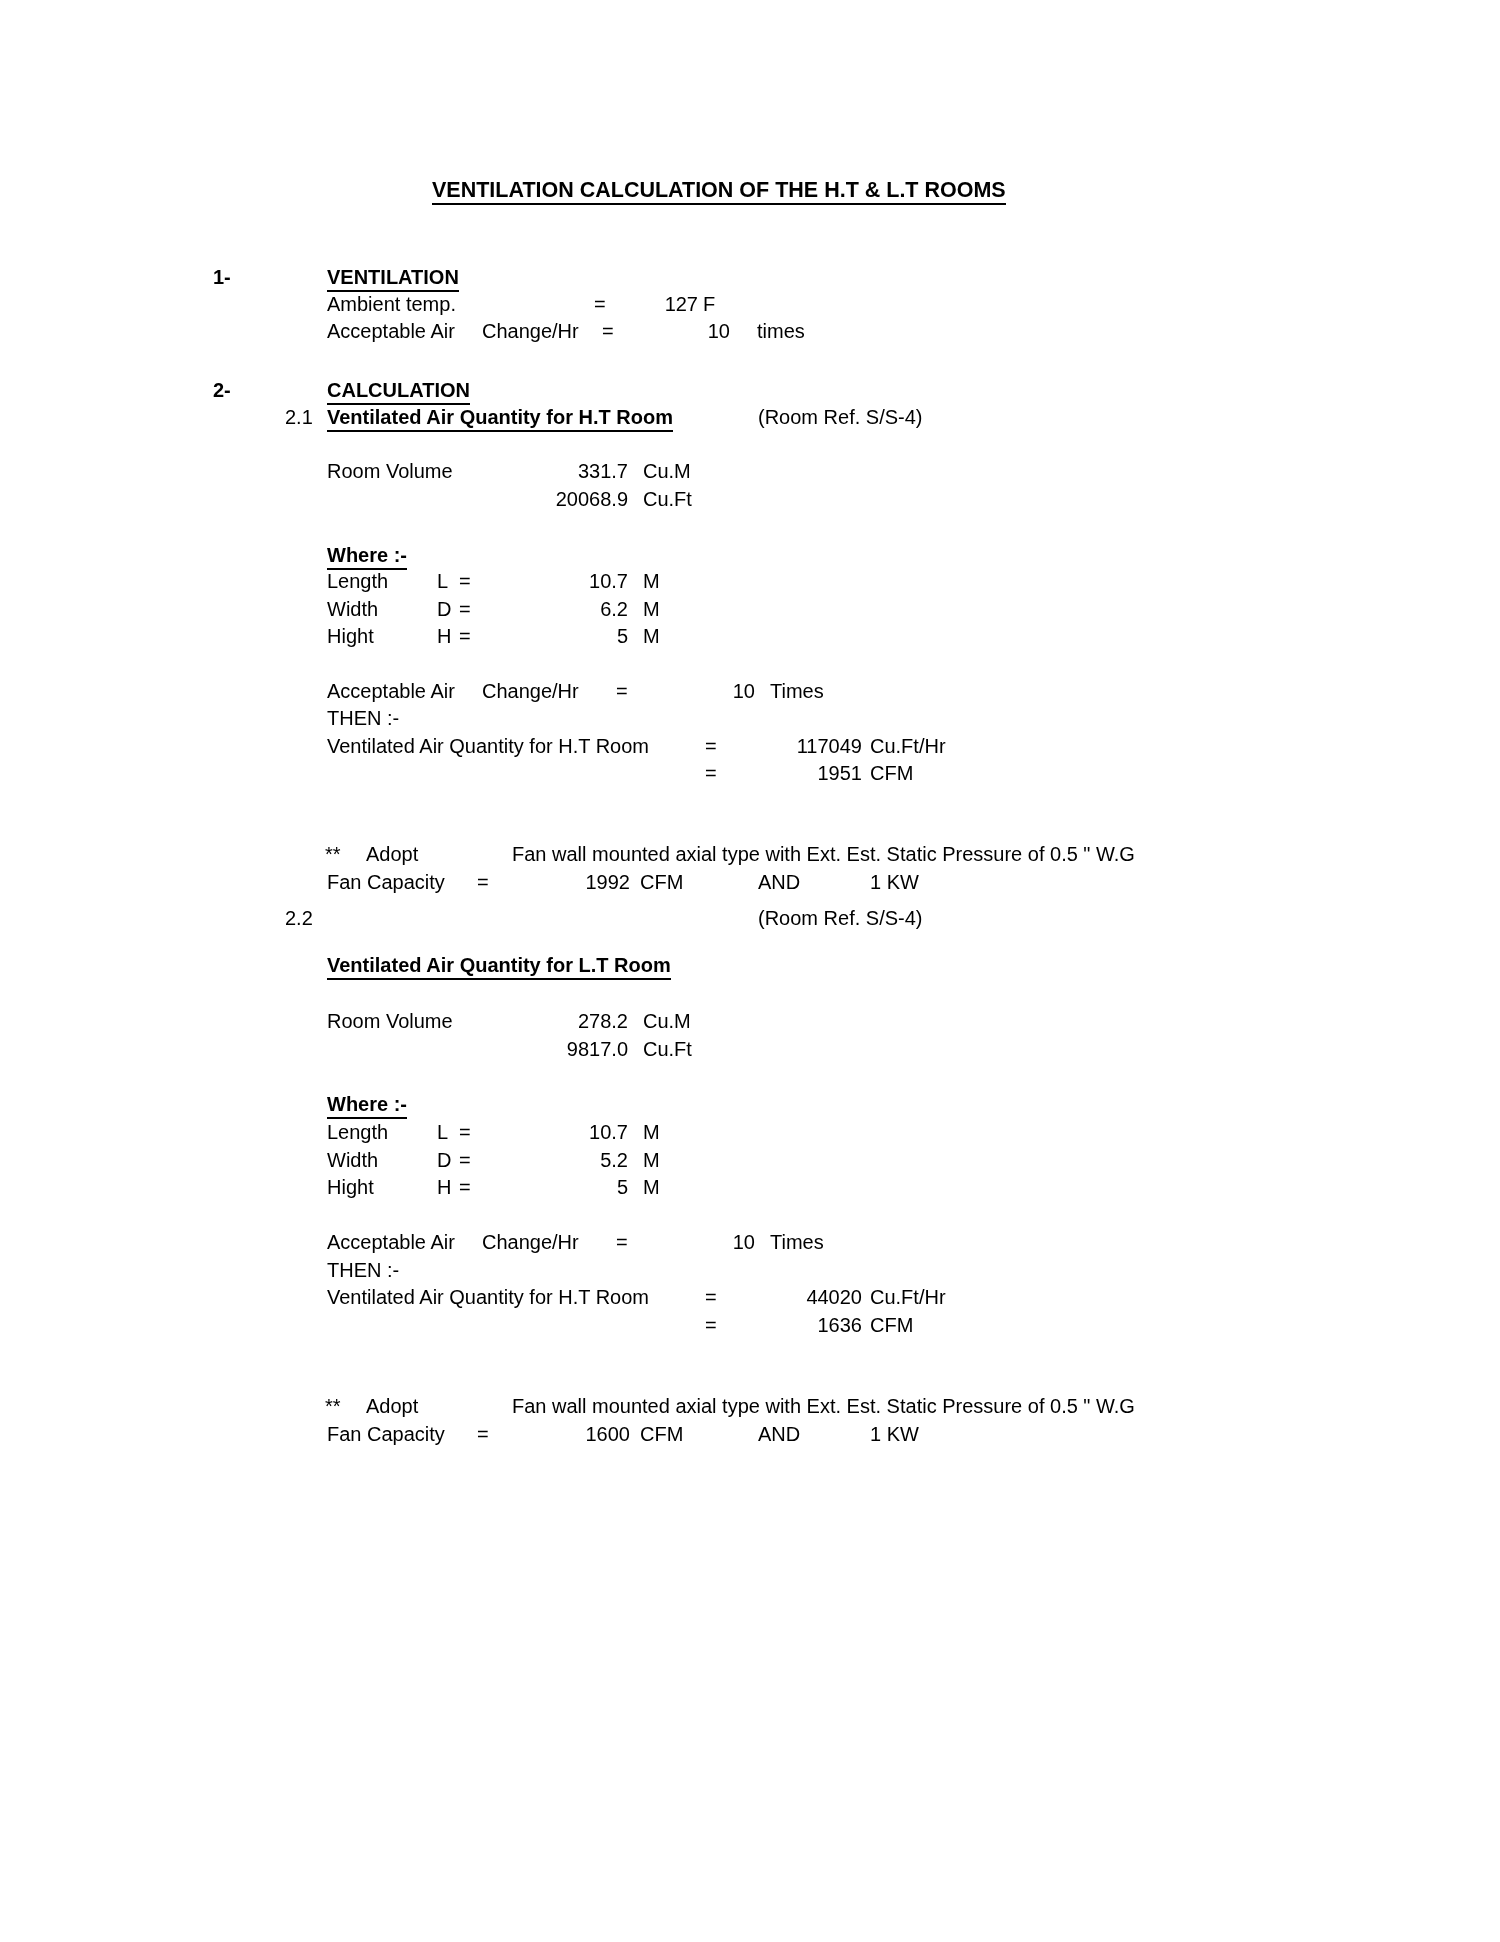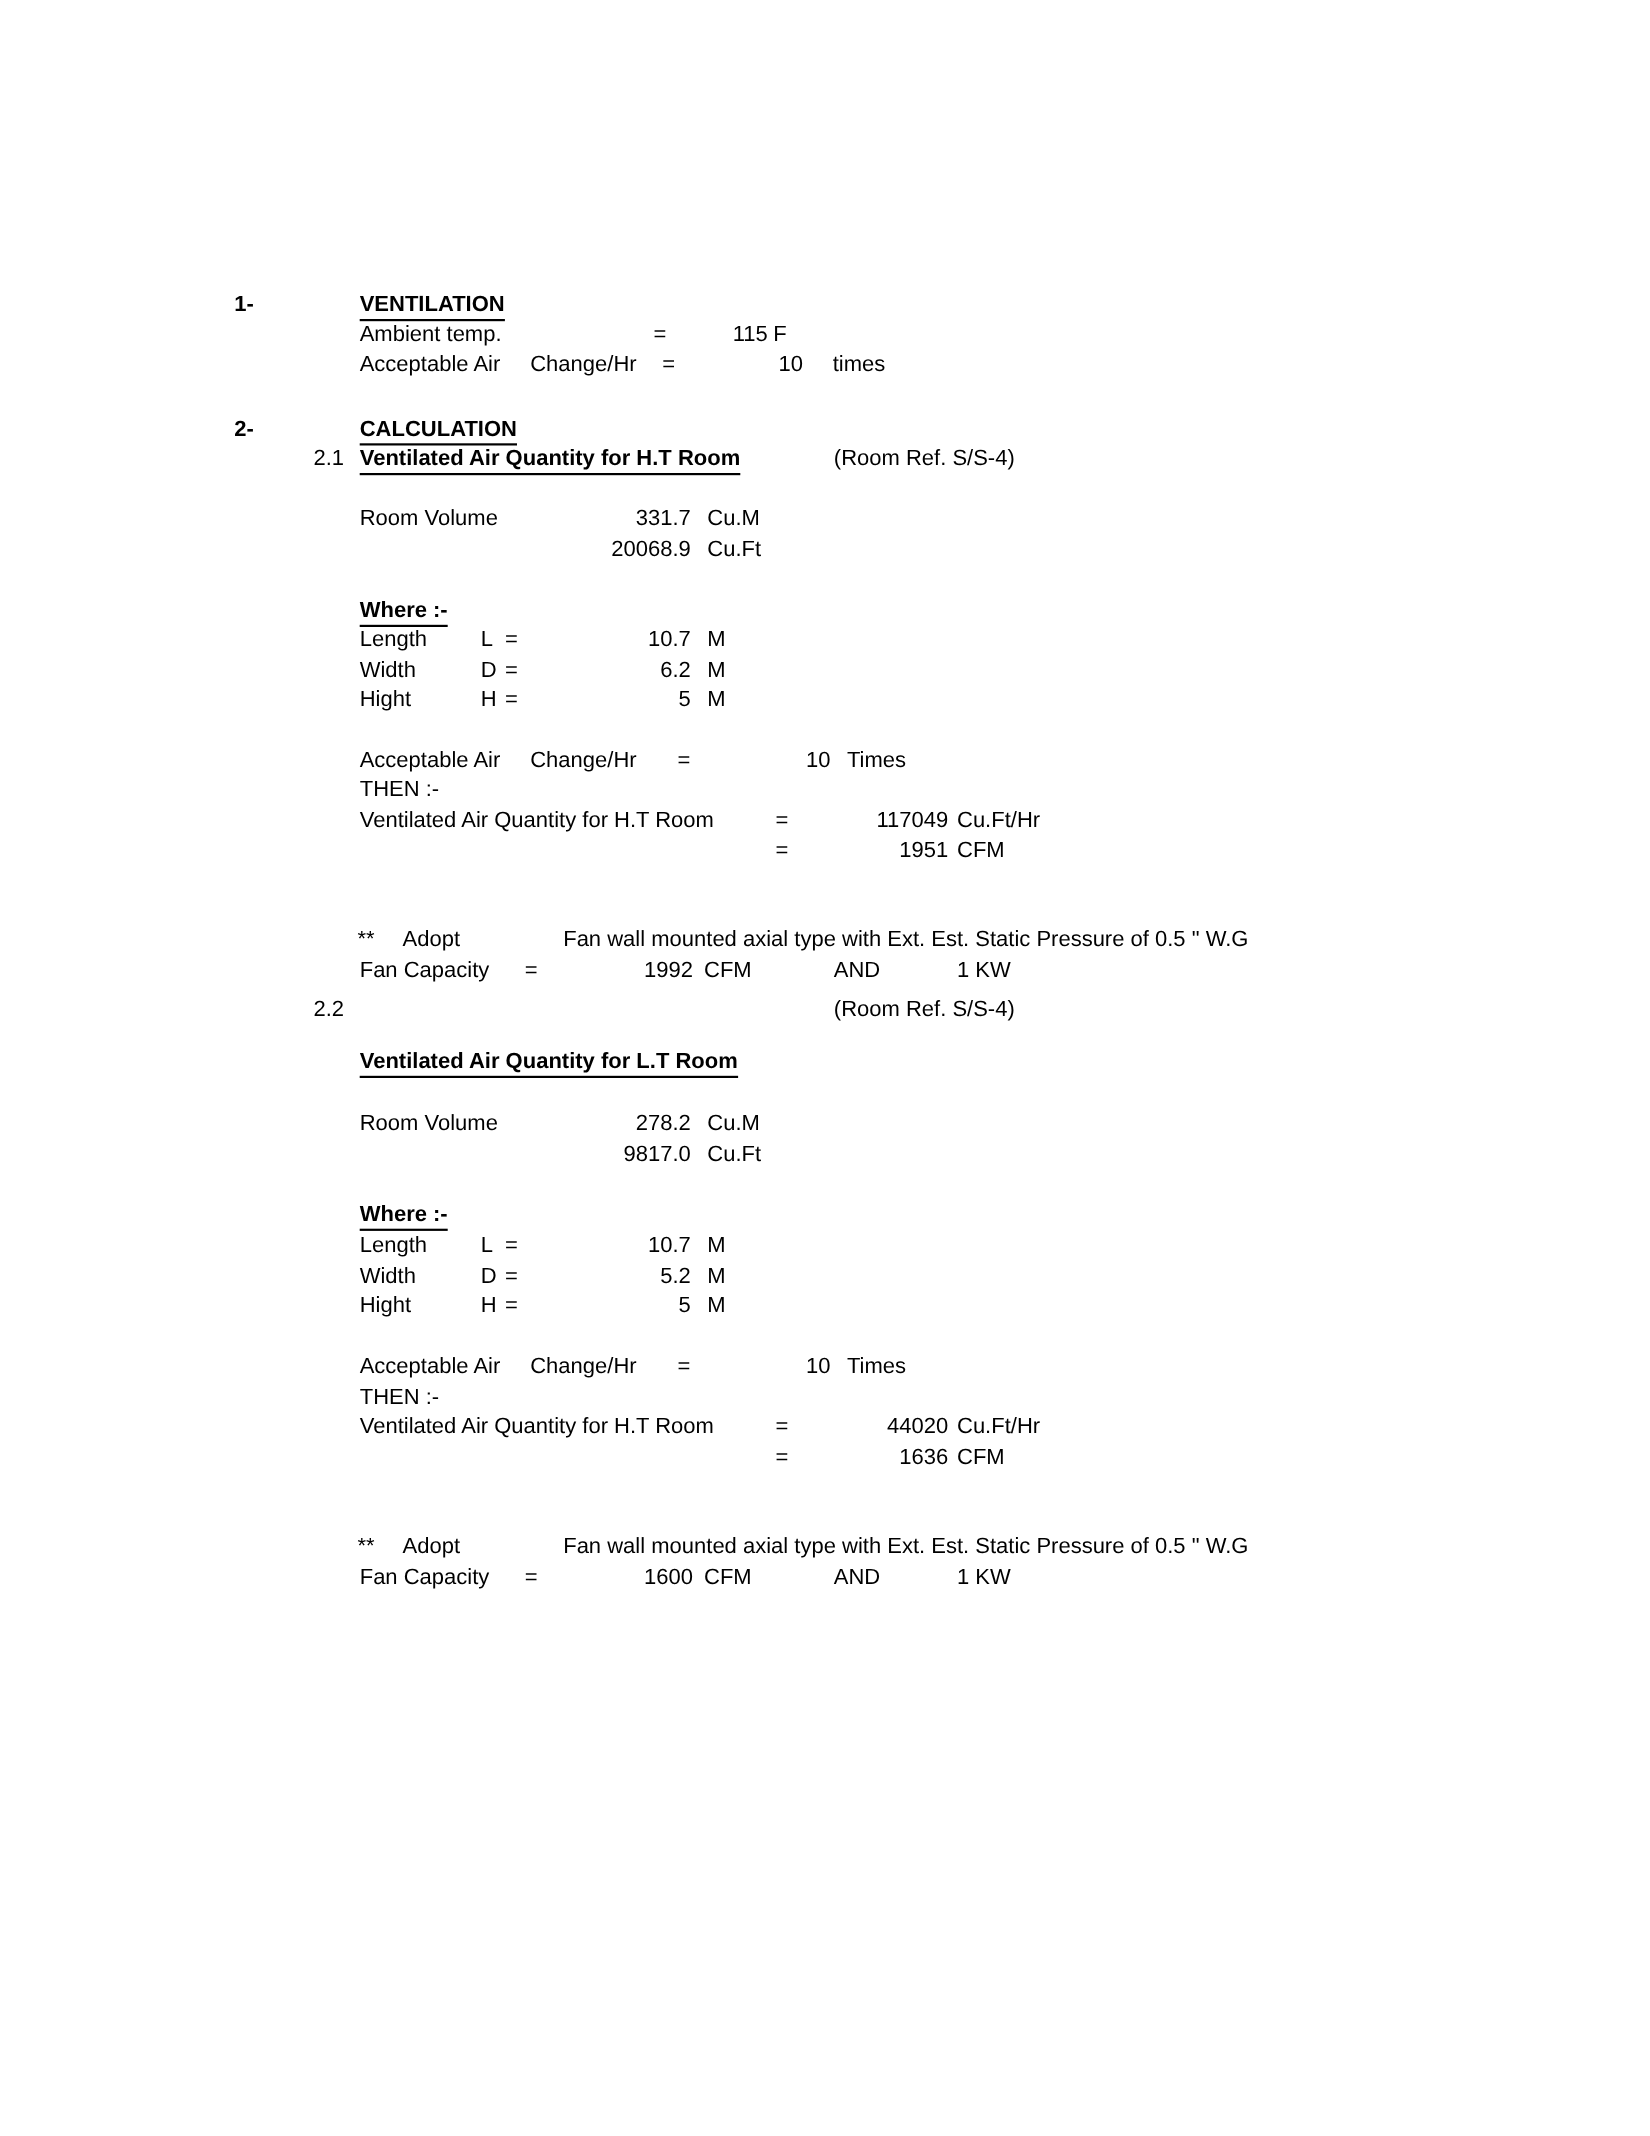--- a/index.html
+++ b/index.html
@@ -23,28 +23,31 @@
   }
   .seg.b{font-weight:bold;}
   .seg.u{border-bottom:2.5px solid #000;padding-bottom:0px;}
   .seg.r{text-align:right;width:280px;}
   .seg.t{font-size:21.5px;}
 </style>
 </head>
 <body>
 
 <div class="page">
+    <div class="line" style="top: 177px;">
+      <span class="seg b u t" style="left: 432px;">VENTILATION CALCULATION OF THE H.T &amp; L.T ROOMS</span>
+    </div>
     <div class="line" style="top: 264px;">
       <span class="seg b" style="left: 213px;">1-</span>
       <span class="seg b u" style="left: 327px;">VENTILATION</span>
     </div>
     <div class="line" style="top: 291px;">
       <span class="seg" style="left: 327px;">Ambient temp.</span>
       <span class="seg" style="left: 594px;">=</span>
-      <span class="seg r" style="left: 418px;">115</span>
+      <span class="seg r" style="left: 418px;">127</span>
       <span class="seg" style="left: 703px;">F</span>
     </div>
     <div class="line" style="top: 318px;">
       <span class="seg" style="left: 327px;">Acceptable Air</span>
       <span class="seg" style="left: 482px;">Change/Hr</span>
       <span class="seg" style="left: 602px;">=</span>
       <span class="seg r" style="left: 450px;">10</span>
       <span class="seg" style="left: 757px;">times</span>
     </div>
     <div class="line" style="top: 377px;">

